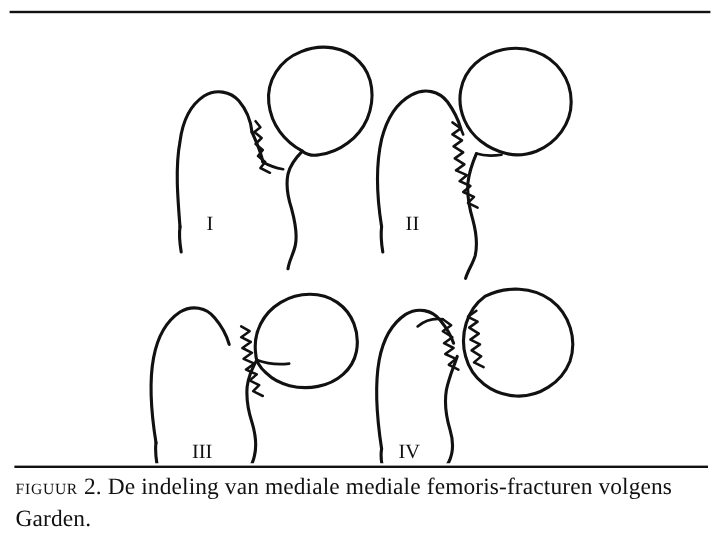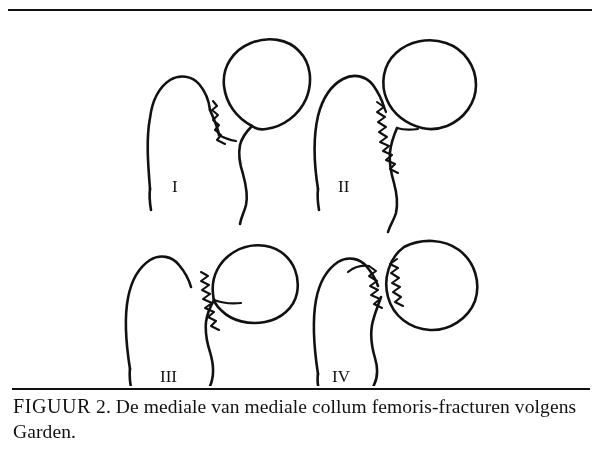--- a/index.html
+++ b/index.html
@@ -52,21 +52,21 @@
     position: absolute;
     left: 13px;
     top: 394px;
     width: 580px;
     font-size: 19.5px;
     line-height: 25px;
     letter-spacing: 0.1px;
     color: #111111;
   }
   .caption .smallcaps {
-    font-size: 20px;
+    font-size: 13px;
     letter-spacing: 0.6px;
   }
   .numeral {
     font-family: "Liberation Serif", serif;
     font-size: 17px;
     fill: #111111;
   }
   .bone {
     fill: none;
     stroke: #111111;
@@ -208,15 +208,15 @@
         <path class="fracture" d="M 397 245 L 390 250 L 398 254 L 391 259 L 399 264 L 392 269
                                    L 400 273 L 393 278 L 401 283 L 395 288 L 403 292"></path>
         <text class="numeral" x="332" y="368">IV</text>
       </g>
 
     </svg>
   </div>
 
   <div class="rule-caption"></div>
 
-  <div class="caption"><span class="smallcaps">FIGUUR</span> <span>2.</span><span> De mediale van mediale collum femoris-fracturen</span> <span>volgens Garden.</span></div>
+  <div class="caption"><span class="smallcaps">FIGUUR</span> <span>2.</span><span> De indeling van mediale mediale femoris-fracturen</span> <span>volgens Garden.</span></div>
 
 </div>
 
 </body></html>

